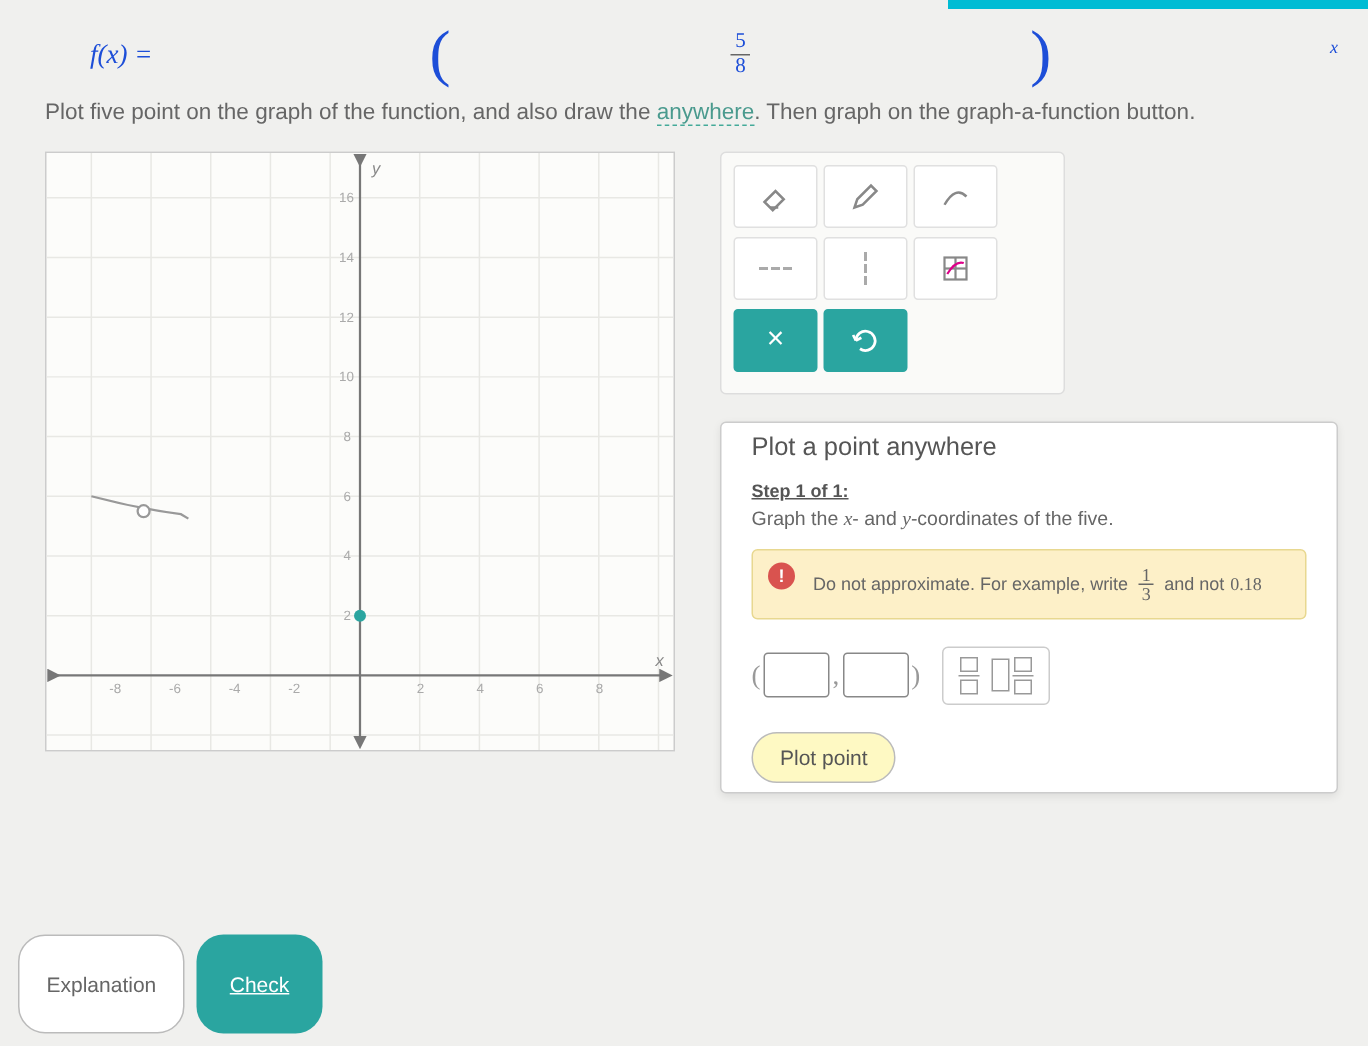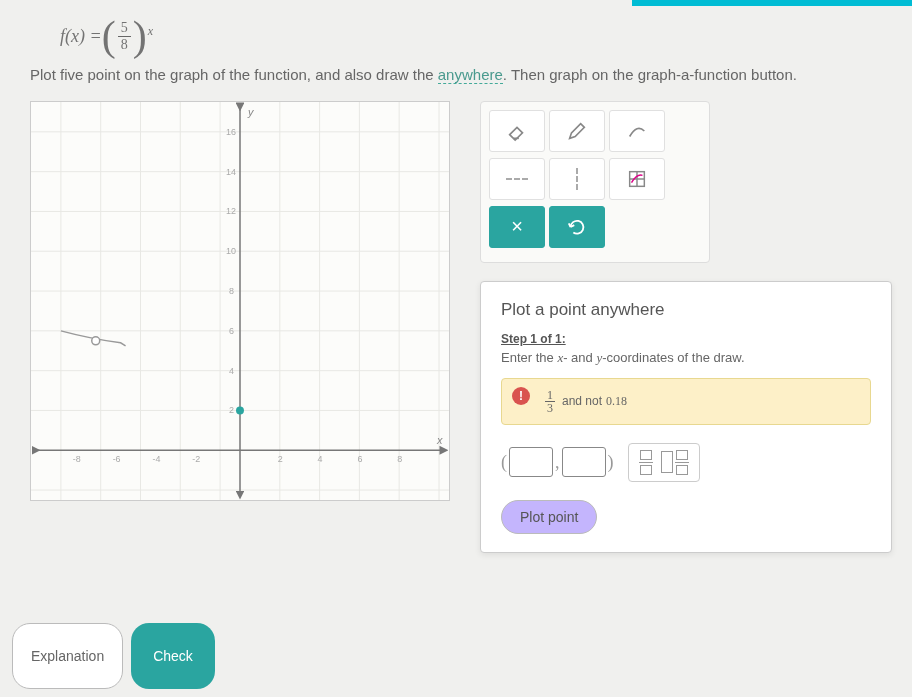--- a/index.html
+++ b/index.html
@@ -1,57 +1,57 @@
 <!DOCTYPE html>
 <html><head>
 <meta charset="utf-8">
 <style>
 * { box-sizing: border-box; margin: 0; padding: 0; }
 body { font-family: Arial, sans-serif; background: #f0f0ee; color: #555; width: 912px; height: 697px; overflow: hidden; position: relative; }
 .top-bar { height: 6px; background: #00bcd4; position: absolute; top: 0; right: 0; width: 280px; }
 .content { padding: 10px 20px 0 30px; }
 .prompt-line { font-size: 15px; color: #666; margin-bottom: 8px; }
 .dotted-link { border-bottom: 1px dashed #4a9; color: #4a9a8e; cursor: pointer; }
-.formula { margin: 10px 0 10px 30px; font-family: 'Times New Roman', serif; font-style: italic; font-size: 18px; display: flex; align-items: center; color: #737373; }
+.formula { margin: 10px 0 10px 30px; font-family: 'Times New Roman', serif; font-style: italic; font-size: 18px; display: flex; align-items: center; color: #1d4ed8; justify-content: space-between; }
 .paren { font-size: 42px; font-style: normal; line-height: 0.8; font-weight: 100; }
 .frac { display: inline-flex; flex-direction: column; align-items: center; font-style: normal; font-size: 14px; margin: 0 2px; }
 .frac .num { border-bottom: 1px solid #666; padding: 0 3px; }
 .frac .den { padding: 0 3px; }
 .sup { font-size: 12px; align-self: flex-start; margin-top: 4px; margin-left: 1px; }
 .instr { font-size: 15px; color: #666; margin: 12px 0 18px; }
 .main-row { display: flex; gap: 30px; align-items: flex-start; }
 .graph-box { width: 420px; height: 400px; background: #fcfcfa; border: 1px solid #ccc; position: relative; overflow: hidden; }
 .graph-box svg { width: 100%; height: 100%; }
 .right-col { flex: 1; position: relative; }
 .tool-panel { background: #fafaf8; border: 1px solid #ddd; border-radius: 4px; padding: 8px; width: 230px; }
 .tool-row { display: flex; gap: 4px; margin-bottom: 6px; }
 .tool-btn { width: 56px; height: 42px; border: 1px solid #e0e0e0; background: #fff; border-radius: 3px; display: flex; align-items: center; justify-content: center; cursor: pointer; color: #888; }
 .tool-btn.teal { background: #2aa5a0; color: #fff; border-color: #2aa5a0; }
 .tool-btn svg { width: 22px; height: 22px; }
 .dashed-line-h { width: 22px; border-top: 2px dashed #aaa; }
 .dashed-line-v { height: 22px; border-left: 2px dashed #aaa; }
-.hint-panel { background: #fff; border: 1px solid #ccc; border-radius: 4px; margin-top: 18px; padding: 18px 20px; box-shadow: 0 2px 6px rgba(0,0,0,0.08); }
+.hint-panel { background: #fff; border: 1px solid #ccc; border-radius: 4px; margin-top: 18px; padding: 6px 20px; box-shadow: 0 2px 6px rgba(0,0,0,0.08); }
 .hint-title { font-size: 17px; color: #555; margin-bottom: 12px; }
 .hint-step { font-size: 12px; font-weight: bold; color: #555; margin-bottom: 4px; text-decoration: underline; }
 .hint-instr { font-size: 13px; color: #666; margin-bottom: 12px; }
 .hint-instr i { font-family: 'Times New Roman', serif; }
 .warn-box { background: #fdf0c8; border: 1px solid #e8d890; border-radius: 4px; padding: 10px 12px 10px 40px; position: relative; font-size: 12px; color: #666; display: flex; align-items: center; gap: 4px; flex-wrap: wrap; }
 .warn-icon { position: absolute; left: 10px; top: 8px; width: 18px; height: 18px; background: #d9534f; color: #fff; border-radius: 50%; display: flex; align-items: center; justify-content: center; font-weight: bold; font-size: 12px; }
 .mini-frac { display: inline-flex; flex-direction: column; align-items: center; font-family: 'Times New Roman', serif; line-height: 1; margin: 0 3px; }
 .mini-frac span:first-child { border-bottom: 1px solid #666; padding: 0 2px; }
 .input-row { display: flex; align-items: center; gap: 14px; margin-top: 18px; }
 .coord-box { width: 44px; height: 30px; border: 1px solid #888; border-radius: 3px; background: #fff; }
 .coord-pair { display: flex; align-items: center; gap: 2px; color: #999; font-family: 'Times New Roman', serif; font-size: 18px; }
 .frac-templates { display: flex; gap: 8px; border: 1px solid #ccc; border-radius: 4px; padding: 6px 10px; }
 .frac-tpl { display: flex; align-items: center; gap: 2px; cursor: pointer; }
 .tpl-box { width: 12px; height: 10px; border: 1px solid #999; }
-.plot-btn { margin-top: 18px; padding: 8px 18px; border: 1px solid #bbb; background: #c4b5fd; border-radius: 18px; font-size: 14px; color: #555; cursor: pointer; }
+.plot-btn { margin-top: 18px; padding: 8px 18px; border: 1px solid #bbb; background: #fef9c3; border-radius: 18px; font-size: 14px; color: #555; cursor: pointer; }
 .bottom-bar { position: absolute; bottom: 8px; left: 12px; display: flex; gap: 8px; }
 .btn-outline { padding: 24px 18px; border: 1px solid #bbb; background: #fff; border-radius: 18px; font-size: 14px; color: #666; cursor: pointer; }
-.btn-teal { padding: 8px 22px; border: none; background: #2aa5a0; color: #fff; border-radius: 18px; font-size: 14px; cursor: pointer; }
+.btn-teal { padding: 8px 22px; border: none; background: #2aa5a0; color: #fff; border-radius: 18px; font-size: 14px; cursor: pointer; text-decoration: underline; }
 </style>
 </head>
 <body>
 
 <div class="top-bar"></div>
 
 <div class="content">
 
   <div class="formula">
     <span>f(x) = </span>
@@ -169,24 +169,25 @@
                 <path d="M5 12 L3 8 M5 12 L9 10"></path>
               </svg>
           </div>
         </div>
       </div>
 
       <div class="hint-panel">
         <div class="hint-title">Plot a point anywhere</div>
         <div class="hint-step">Step 1 of 1:</div>
         <div class="hint-instr">
-          <span>Enter the </span><i>x</i><span>- and </span><i>y</i><span>-coordinates of the draw.</span>
+          <span>Graph the </span><i>x</i><span>- and </span><i>y</i><span>-coordinates of the five.</span>
         </div>
         <div class="warn-box">
           <div class="warn-icon">!</div>
+          <span>Do not approximate. For example, write</span>
           <span class="mini-frac">
               <span>1</span>
               <span>3</span>
             </span>
           <span>and not</span>
           <span style="font-family:'Times New Roman',serif">0.18</span>
         </div>
         <div class="input-row">
           <div class="coord-pair">
             (<div class="coord-box"></div>,<div class="coord-box"></div>)

